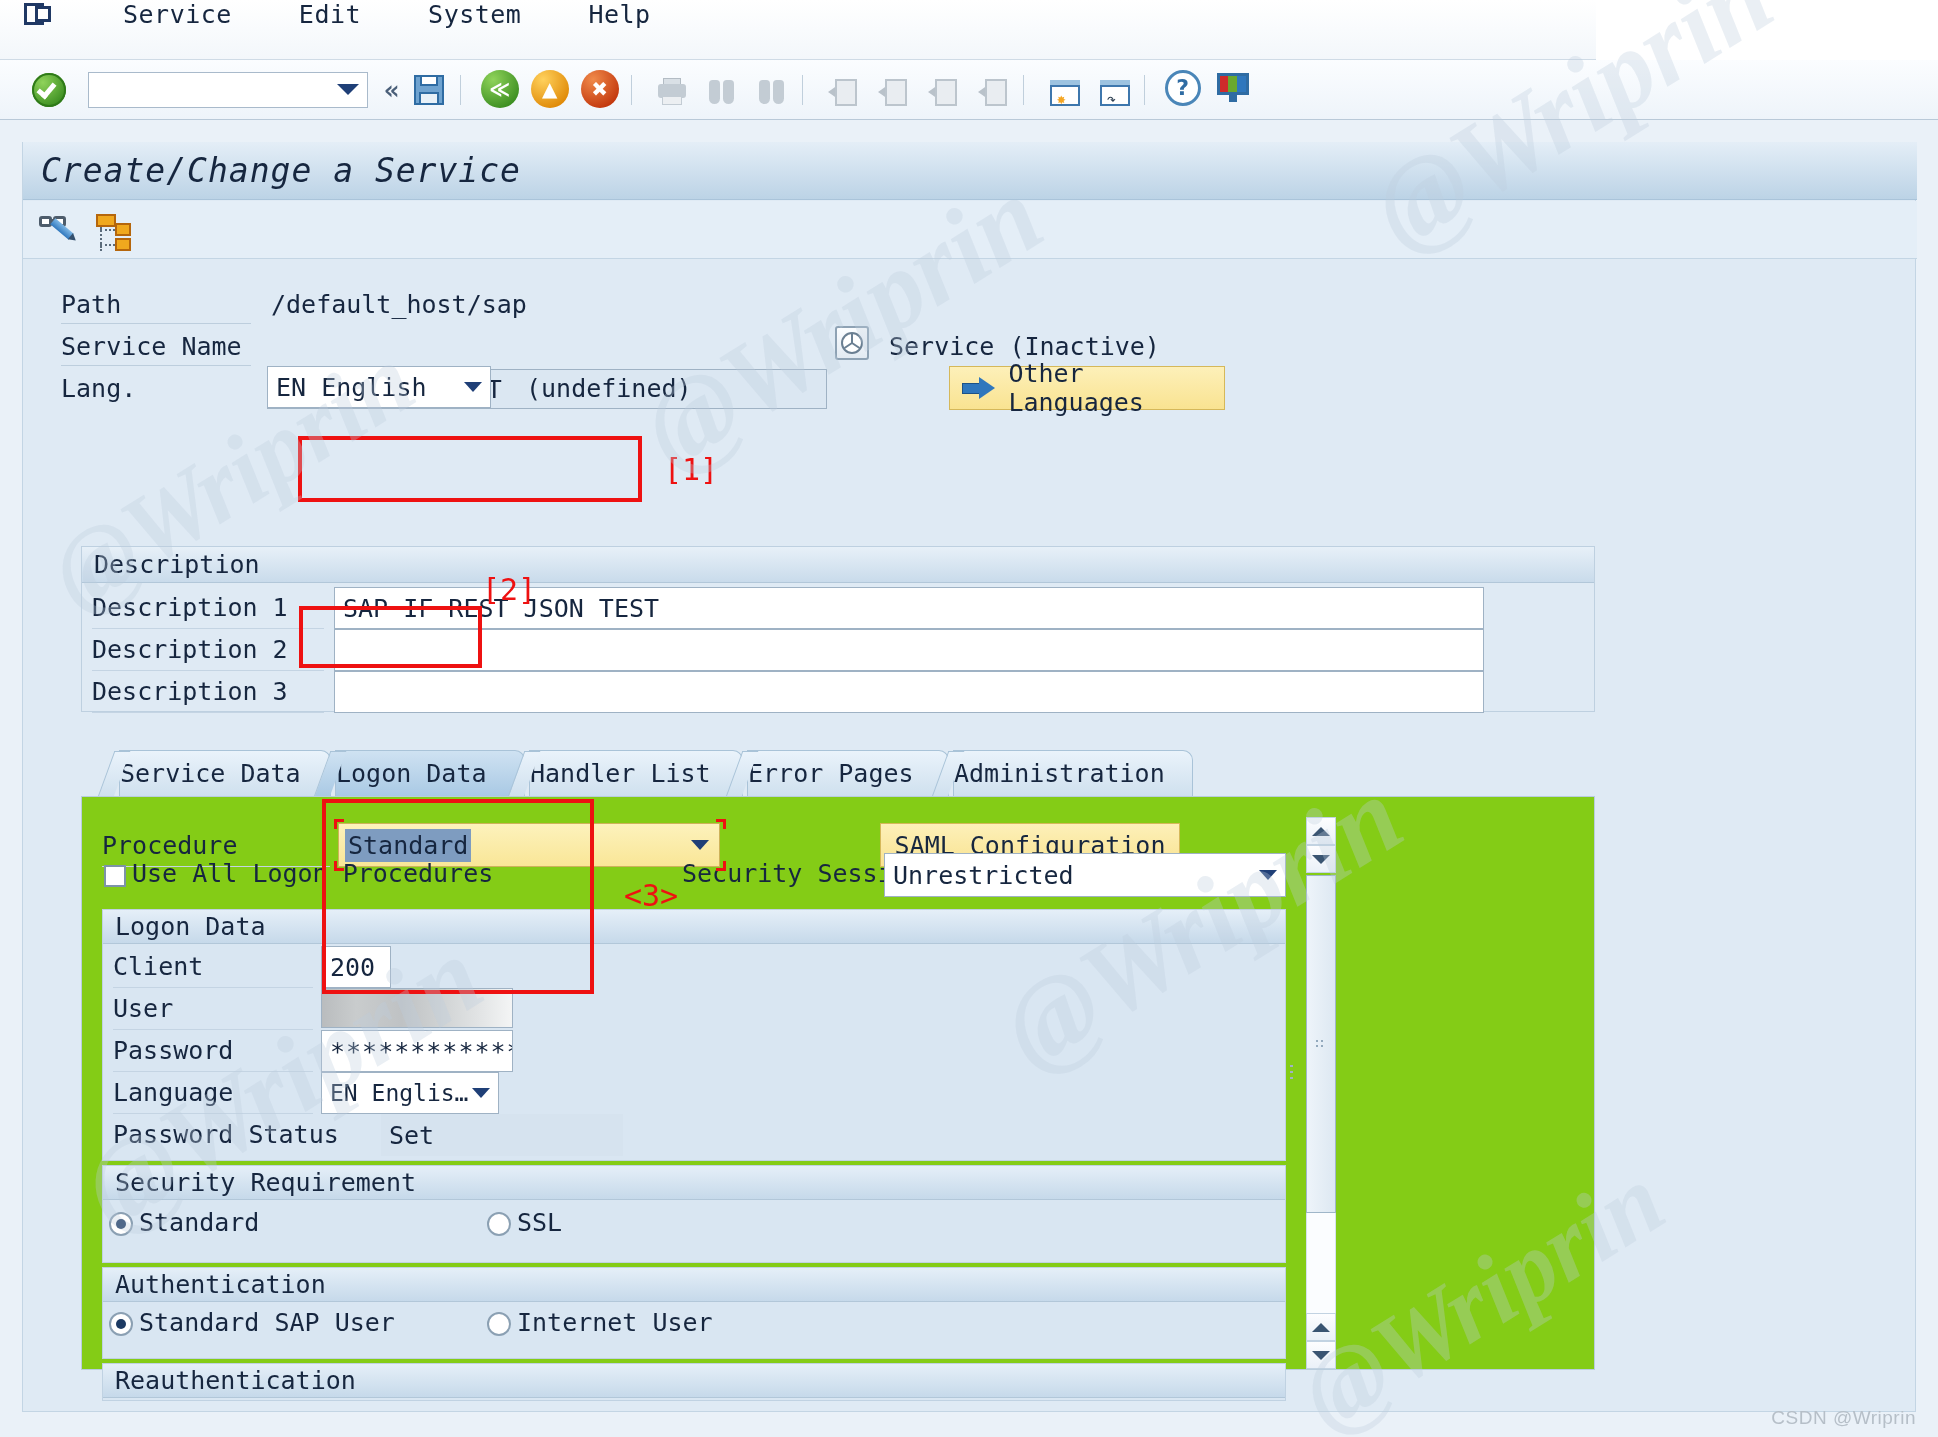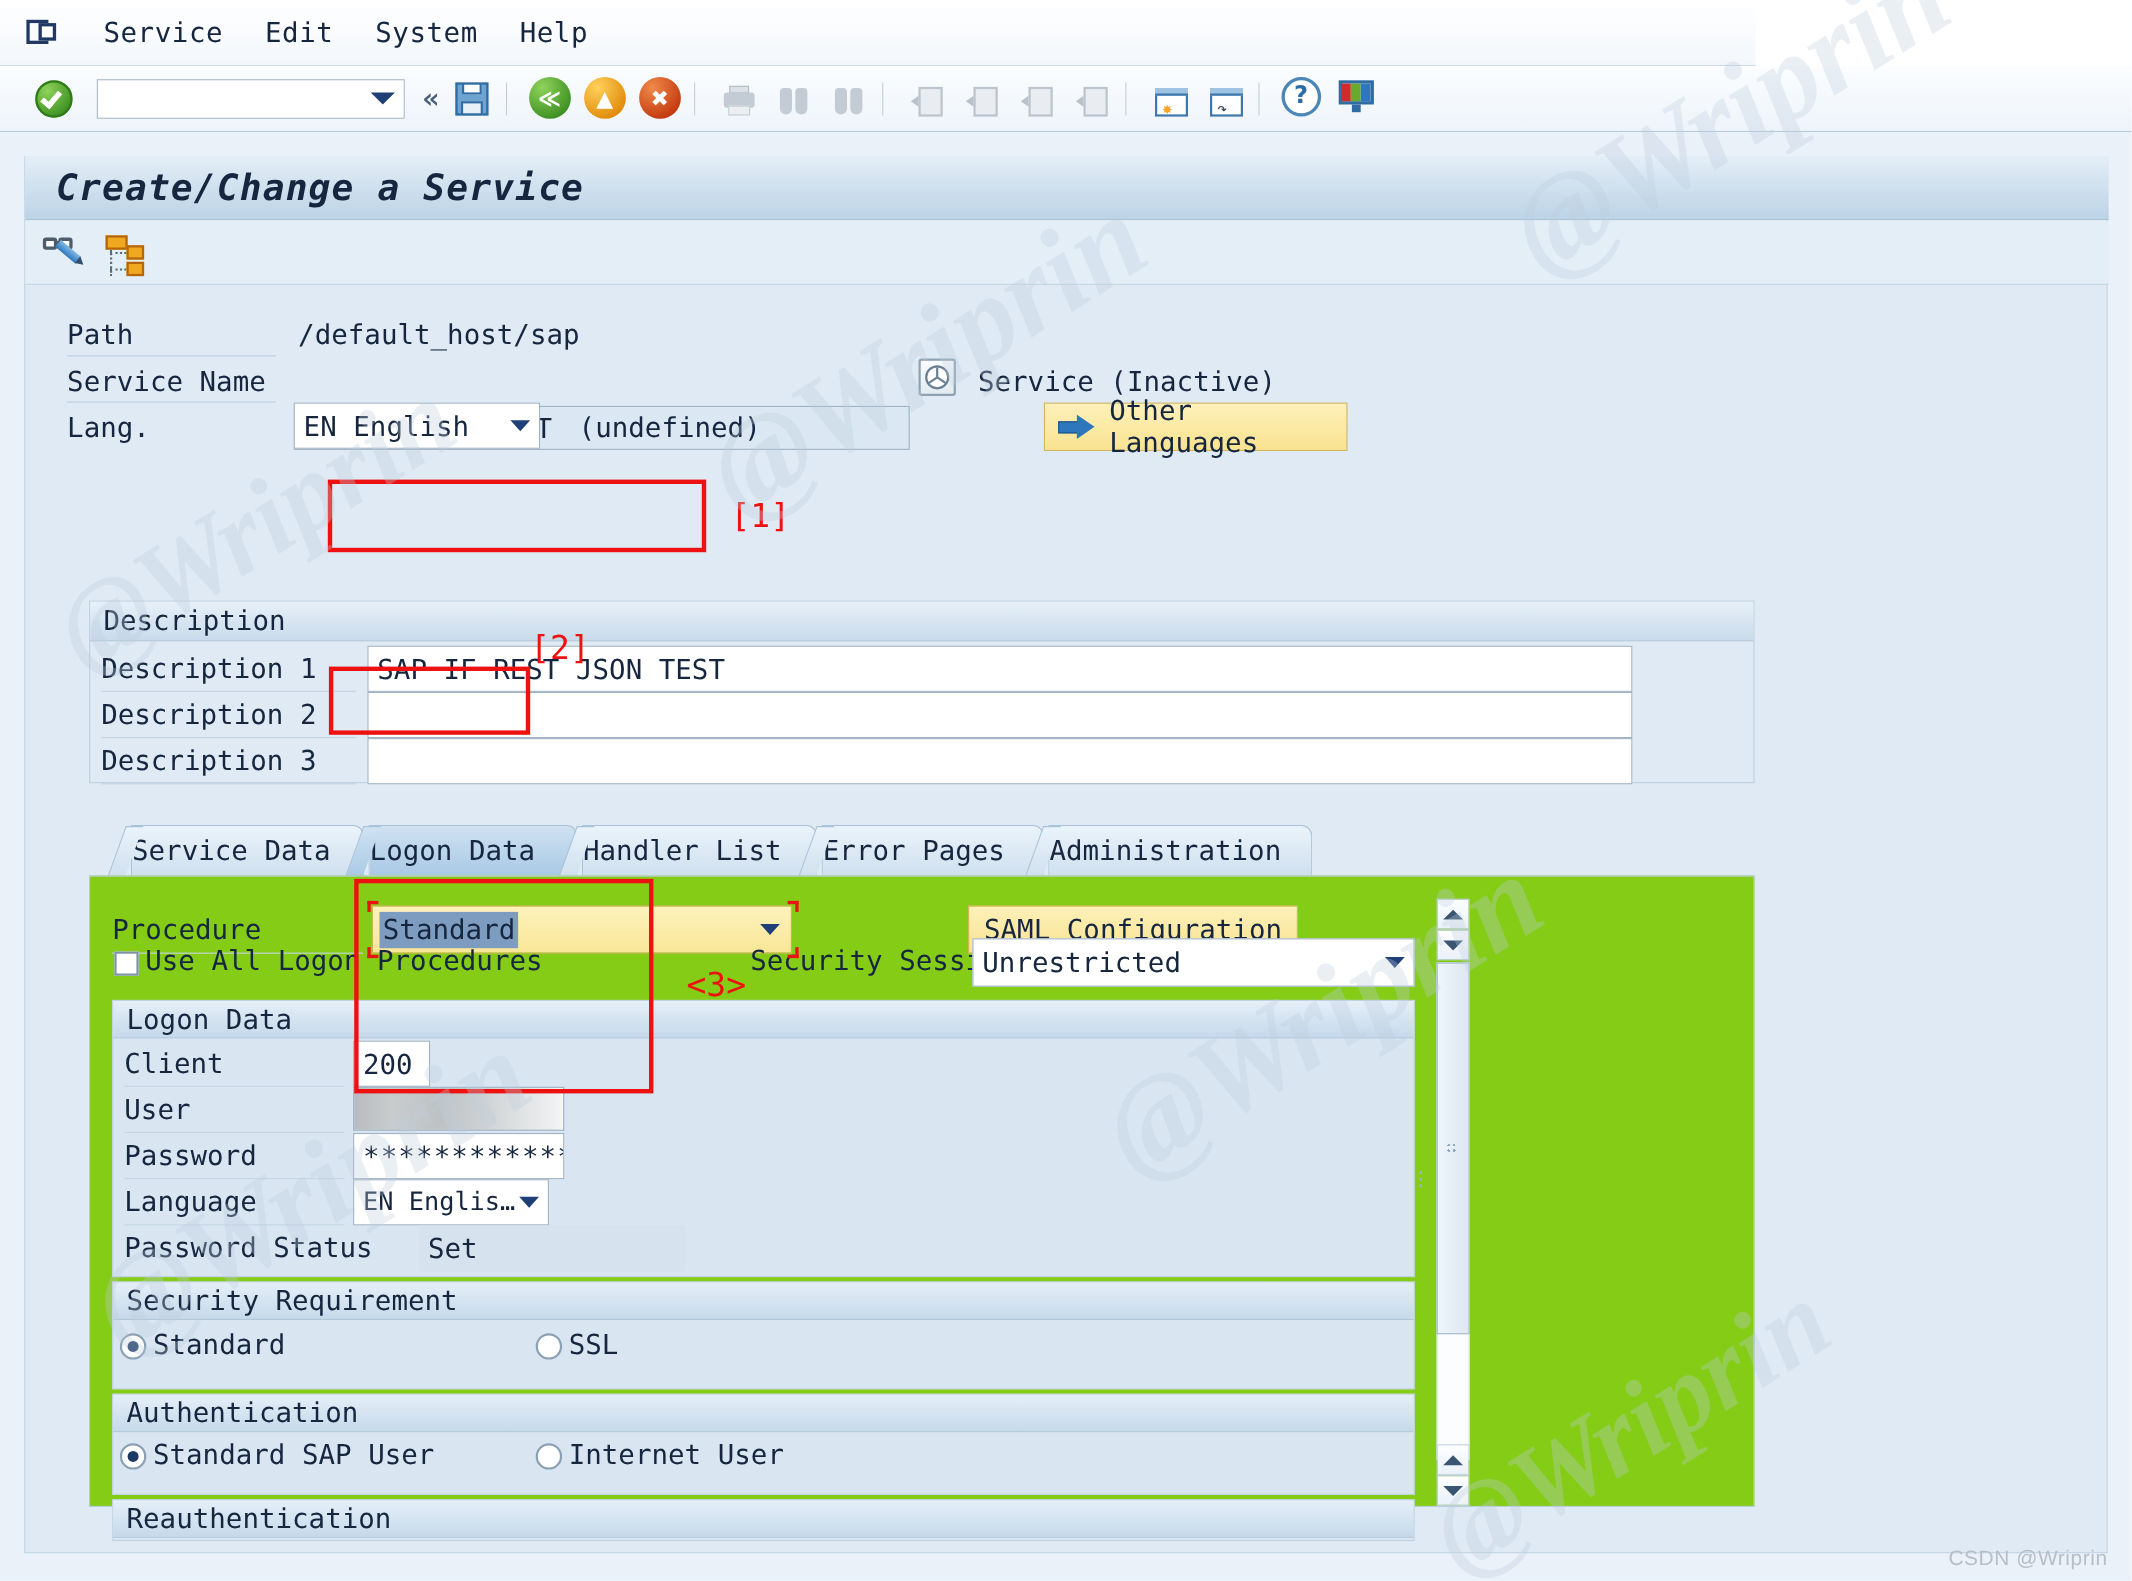--- a/index.html
+++ b/index.html
@@ -18,21 +18,21 @@
     font-family:"Liberation Serif", serif; font-style:italic;
     color:rgba(190,205,220,0.32); font-weight:bold;
     transform:rotate(-32deg); white-space:nowrap; z-index:60;
   }
 
   
   #menubar {
     position:absolute; left:0; top:0; width:1596px; height:60px;
     background:linear-gradient(#ffffff,#f3f7fb);
     border-bottom:1px solid #cfdbe6;
-    display:flex; align-items:center;
+    display:flex; gap:29px;
   }
   .exit-icon { margin-left:22px; width:34px; height:30px; position:relative; }
   .exit-icon .sq {
     position:absolute; left:2px; top:3px; width:20px; height:22px;
     border:3px solid #1f3864;
   }
   .exit-icon .arr {
     position:absolute; left:13px; top:6px; width:16px; height:16px;
     border:3px solid #1f3864; background:#ffffff;
   }
@@ -117,22 +117,22 @@
     position:absolute; left:22px; top:22px; width:1894px; height:1270px;
     background:#dfeaf4; border:1px solid #c3d5e4; border-top:none;
   }
   #titlebar {
     position:absolute; left:0; top:0; width:1894px; height:58px;
     background:linear-gradient(#e4eef7,#bcd3e6);
     border-bottom:1px solid #aac4da;
     display:flex; align-items:center;
   }
   #titlebar .ttl {
-    font-family:"DejaVu Sans Mono", monospace; font-style:italic; font-weight:bold;
-    font-size:33px; color:#16263f; margin-left:28px; letter-spacing:1px;
+    font-family:"DejaVu Sans Mono", monospace; font-style:italic; font-weight:normal;
+    font-size:33px; color:#16263f; margin-left:18px; letter-spacing:1px;
   }
   #apptoolbar {
     position:absolute; left:0; top:59px; width:1894px; height:58px;
     background:#e4eef7; border-bottom:1px solid #c3d5e4;
     display:flex; align-items:center; padding-left:14px;
   }
   .at-ic { width:44px; height:40px; position:relative; margin-right:12px; }
   
   .gl-a, .gl-b { position:absolute; top:6px; width:13px;height:11px;
      border:3px solid #4d5c6b; border-radius:3px; background:#fff; }

